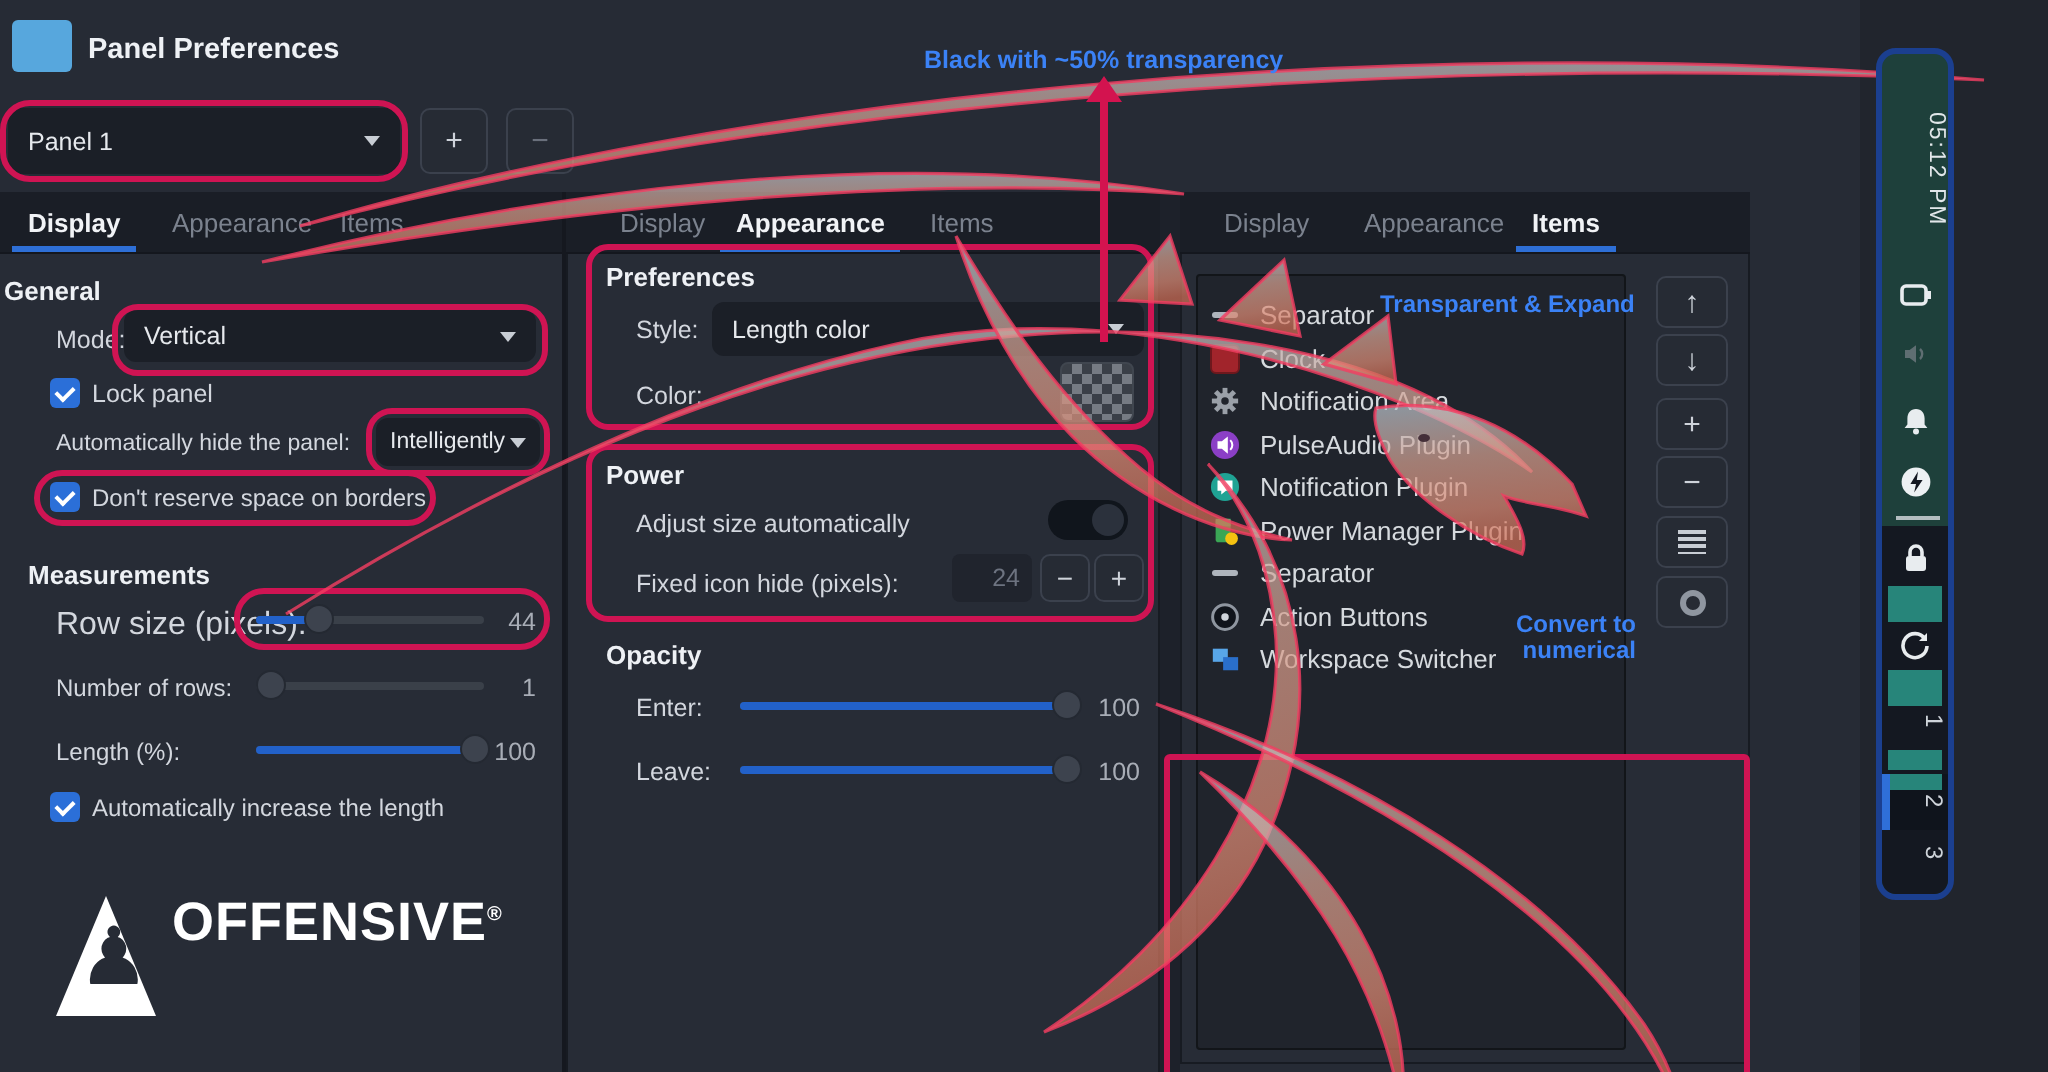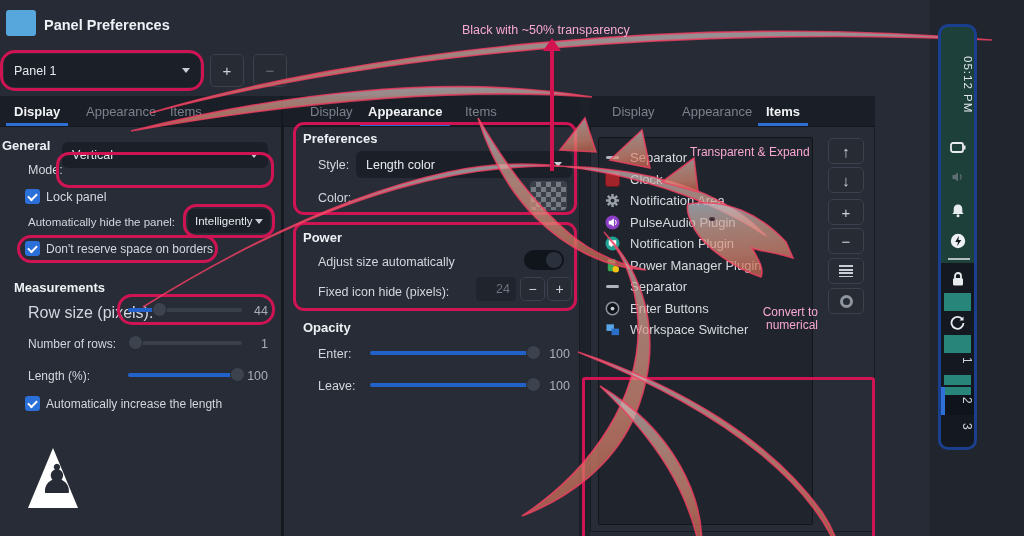--- a/index.html
+++ b/index.html
@@ -29,21 +29,21 @@
   .slider .knob{position:absolute;top:0;width:15px;height:15px;border-radius:50%;background:#3d434e;border:1px solid #242932;margin-left:-7px;box-sizing:border-box}
   .toggle{position:absolute;width:40px;height:20px;background:#10151c;border-radius:10px}
   .toggle .tknob{position:absolute;right:2px;top:2px;width:16px;height:16px;border-radius:50%;background:#2b313c}
   .checker{background-color:#3a3f47;
     background-image:linear-gradient(45deg,#767b83 25%,transparent 25%,transparent 75%,#767b83 75%),
                      linear-gradient(45deg,#767b83 25%,transparent 25%,transparent 75%,#767b83 75%);
     background-size:10px 10px;background-position:0 0,5px 5px}
   .itemrow{position:absolute;left:604px;height:20px;display:flex;align-items:center;gap:10px}
   .itemrow .ilabel{color:#d6dade;font-size:13px;white-space:nowrap}
   .icon16{width:16px;height:16px;display:flex;align-items:center;justify-content:center;flex:0 0 16px}
-  .note{position:absolute;color:#f9a8d4;font-weight:normal;z-index:60;white-space:nowrap}
+  .note{position:absolute;color:#3b82f6;font-weight:bold;z-index:60;white-space:nowrap}
   .wsnum{position:absolute;left:0;right:0;text-align:center;color:#cfd4da;font-size:12px;writing-mode:vertical-rl}
   .tealblock{position:absolute;left:3px;right:3px;background:#27857a}
 </style>
 </head>
 <body>
 
 <div class="abs" style="left:930px;top:0;width:94px;height:536px;background:#21252d"></div>
 <div class="abs" style="left:281px;top:96px;width:2px;height:440px;background:#15181f"></div>
 <div class="abs" style="left:580px;top:96px;width:10px;height:440px;background:#1d212a"></div>
 
@@ -70,21 +70,21 @@
 <div class="tab" style="left:86px;top:96px">
     <span>Appearance</span>
   </div>
 <div class="tab" style="left:170px;top:96px">
     <span>Items</span>
   </div>
 
 <div class="hdr" style="left:2px;top:138px">General</div>
 
 <div class="lbl" style="left:28px;top:163px">Mode:</div>
-<div class="dd" style="left:62px;top:142px;width:206px;height:26px">
+<div class="dd" style="left:62px;top:155px;width:206px;height:26px">
   <span>Vertical</span>
   <span class="caret"></span>
 </div>
 <div class="ring" style="left:56px;top:152px;width:218px;height:36px"></div>
 
 <span class="cb" style="left:25px;top:189px">
     <span class="tick"></span>
   </span>
 <div class="lbl" style="left:46px;top:190px">Lock panel</div>
 
@@ -128,20 +128,23 @@
 <div class="val" style="left:238px;top:369px;width:30px">100</div>
 
 <span class="cb" style="left:25px;top:396px">
     <span class="tick"></span>
   </span>
 <div class="lbl" style="left:46px;top:397px;font-size:12px">Automatically increase the length</div>
 
 <div class="abs" style="left:28px;top:444px;width:240px;height:72px">
   <div class="abs" style="left:0;top:4px;width:50px;height:60px;background:#fff;clip-path:polygon(50% 0,100% 100%,0 100%)"></div>
   <div class="abs" style="left:11px;top:6px;width:28px;font-size:40px;line-height:58px;color:#262b35;text-align:center">♟</div>
+  <div class="abs" style="left:58px;top:2px;color:#fff;font-weight:bold;font-size:27px;letter-spacing:.5px">
+    <span>OFFENSIVE</span><sup style="font-size:10px">®</sup>
+  </div>
 </div>
 
 <div class="pane" style="left:283px;top:96px;width:297px;height:440px;border-left:1px solid #171b22;border-right:1px solid #171b22;box-sizing:border-box"></div>
 <div class="tabbar" style="left:283px;top:96px;width:297px"></div>
 <div class="tab" style="left:310px;top:96px">
     <span>Display</span>
   </div>
 <div class="tab active" style="left:368px;top:96px">
     <span>Appearance</span>
   </div>
@@ -266,21 +269,21 @@
     </span>
   <span class="ilabel">Separator</span>
 </div>
 <div class="itemrow" style="top:298px">
   <span class="icon16">
     <svg width="15" height="15" viewBox="0 0 16 16">
         <circle cx="8" cy="8" r="6.6" fill="#10141b" stroke="#8f96a0" stroke-width="1.6"></circle>
         <circle cx="8" cy="8" r="2" fill="#cfd4da"></circle>
       </svg>
   </span>
-  <span class="ilabel">Enter Buttons</span>
+  <span class="ilabel">Action Buttons</span>
 </div>
 <div class="itemrow" style="top:319px">
   <span class="icon16">
     <svg width="15" height="15" viewBox="0 0 16 16">
         <rect x="1.5" y="2.5" width="8" height="7" fill="#58a6e8"></rect>
         <rect x="7" y="7" width="8" height="7" fill="#2a6fca"></rect>
       </svg>
   </span>
   <span class="ilabel">Workspace Switcher</span>
 </div>

